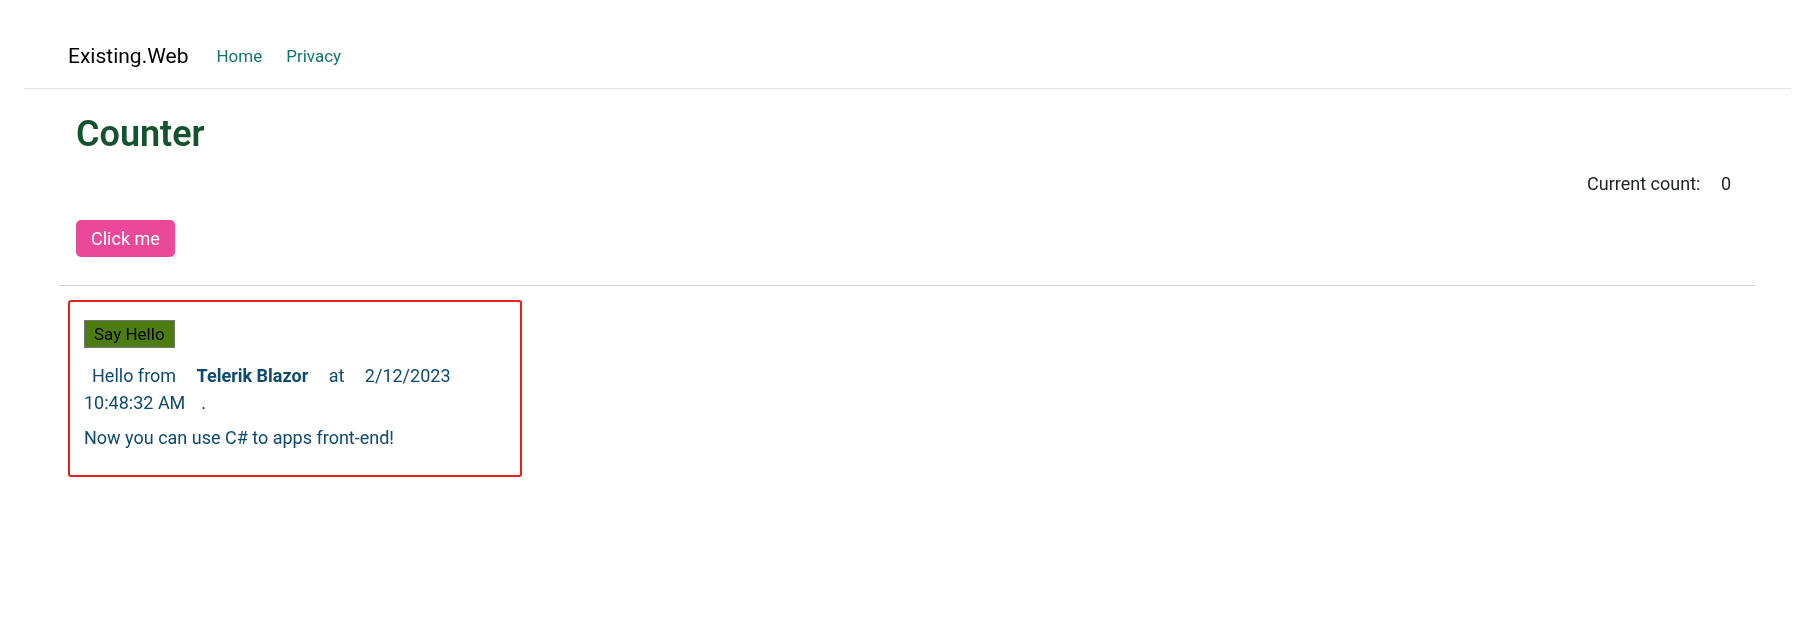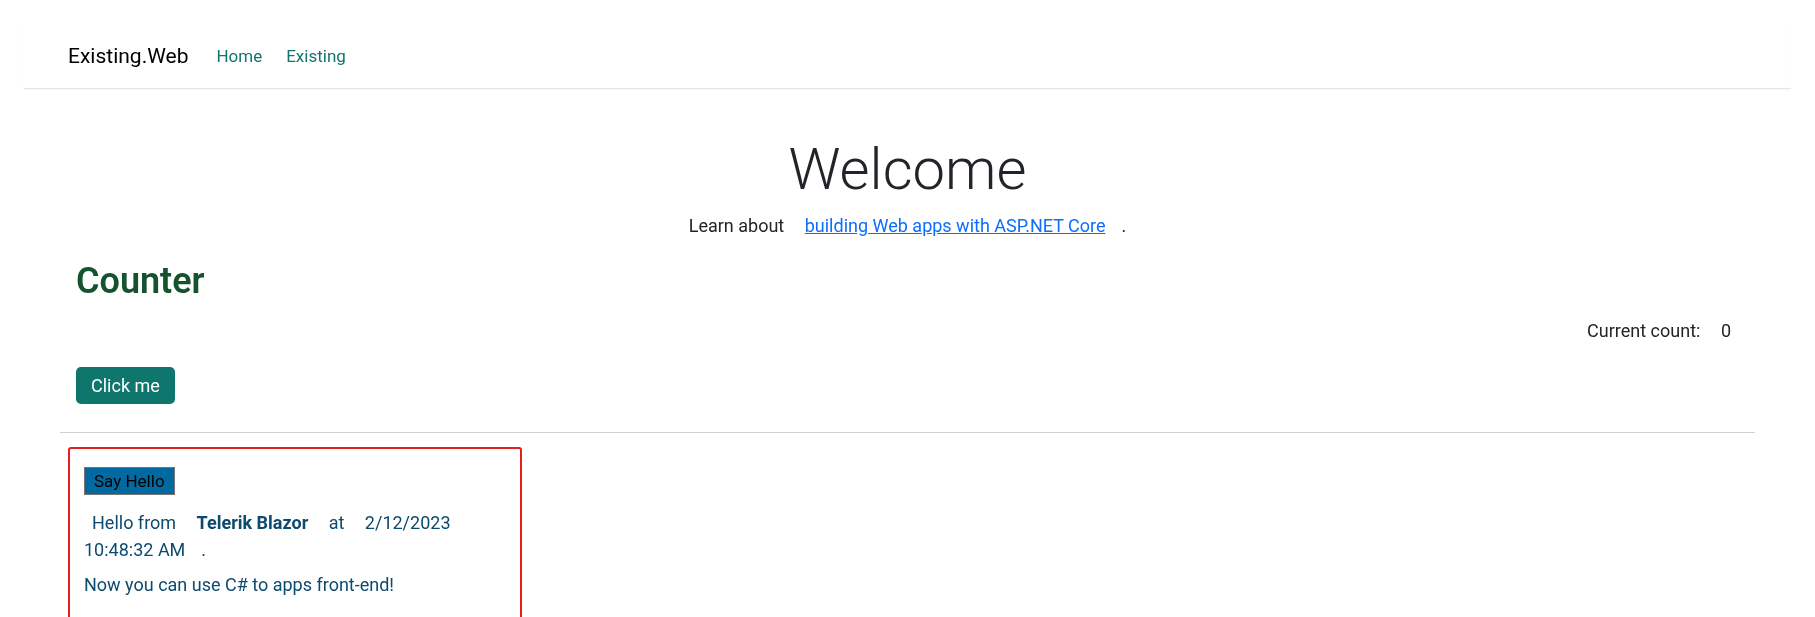--- a/index.html
+++ b/index.html
@@ -69,21 +69,21 @@
       margin-bottom: 18px;
     }
     .counter-text {
       font-size: 18px;
       color: #212529;
       margin-bottom: 18px;
       text-align: right;
     }
     .btn-primary {
       display: inline-block;
-      background: #0f766e;
+      background: #ec4899;
       color: #ffffff;
       border: none;
       border-radius: 5px;
       padding: 8px 15px;
       font-size: 18px;
       cursor: pointer;
       font-family: inherit;
     }
     .divider {
       border: none;
@@ -91,21 +91,21 @@
       margin: 20px 0 14px 0;
     }
     .hello-box {
       border: 2px solid #e3201e;
       padding: 10px 6px 16px 6px;
       width: 454px;
       border-radius: 3px;
     }
     .btn-plain {
       display: inline-block;
-      background: #0369a1;
+      background: #4d7c0f;
       border: 1px solid #767676;
       padding: 3px 9px;
       font-size: 17px;
       font-family: inherit;
       cursor: pointer;
       margin-bottom: 6px;
       color: #000;
     }
     .hello-line {
       font-size: 18px;
@@ -115,31 +115,25 @@
     .hello-line strong {
       font-weight: 700;
     }
   </style>
 </head>
 <body>
 
 <nav class="navbar">
   <span class="navbar-brand">Existing.Web</span>
   <a class="nav-link">Home</a>
-  <a class="nav-link">Existing</a>
+  <a class="nav-link">Privacy</a>
 </nav>
 
 <div class="container">
 
-  <section class="welcome-section">
-    <h1 class="welcome-title">Welcome</h1>
-    <p class="welcome-subtitle">
-      <span>Learn about </span><a>building Web apps with ASP.NET Core</a><span>.</span>
-    </p>
-  </section>
 
   <section class="counter-section">
     <h2 class="counter-heading">Counter</h2>
     <p class="counter-text">
       <span>Current count: </span><span>0</span>
     </p>
     <button class="btn-primary">Click me</button>
   </section>
 
   <hr class="divider">

